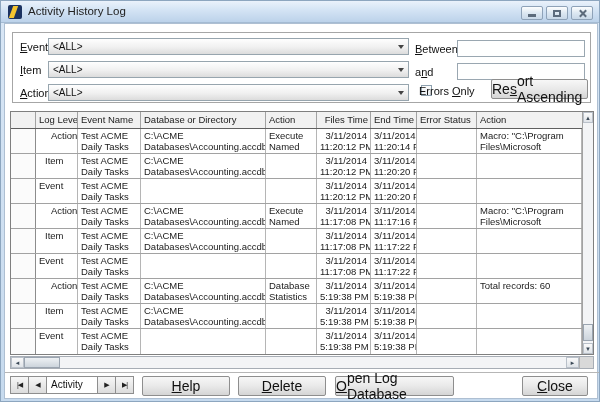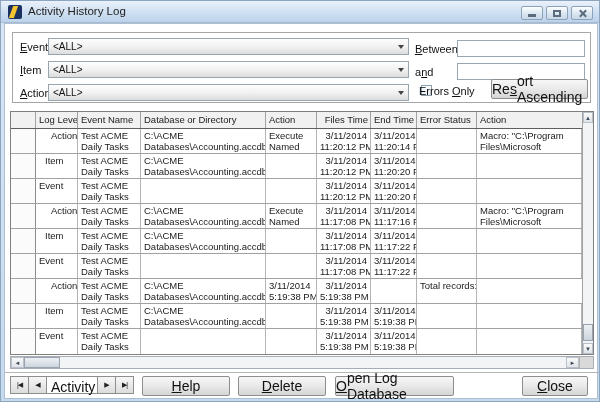--- a/index.html
+++ b/index.html
@@ -81,21 +81,21 @@
   .hthumb { width:36px; background:linear-gradient(#eef1f4,#ccd4dc); border:1px solid #9aa4b0; flex:0 0 auto; }
   .htrack { flex:1; }
   .hcorner { width:14px; background:#d9d9d9; border-left:1px solid #b0b0b0; flex:0 0 auto; }
 
   .footer-divider { position:absolute; left:0px; top:348px; width:594px; height:1px; background:#b6b6b6; }
   .recnav { position:absolute; left:5px; top:352px; height:18px; display:flex; }
   .navbtn { width:19px; height:18px; border:1px solid #8e8e8e; margin-right:-1px;
     background:linear-gradient(#f7f7f7,#dcdcdc); font-size:7px; color:#222;
     display:flex; align-items:center; justify-content:center; letter-spacing:-1px; }
   .navbox { width:52px; height:18px; border:1px solid #8e8e8e; margin-right:-1px; background:#fff;
-    font-size:14px; padding:2px 0 7px 4px; color:#111; }
+    font-size:10px; padding:2px 0 7px 4px; color:#111; }
   u { text-decoration:underline; }
 </style>
 </head>
 <body>
 
 <div class="window">
   <div class="titlebar">
     <div class="app-icon">
         <div class="flash"></div>
       </div>
@@ -306,20 +306,24 @@
             <div class="cell" style="padding-left: 15px;">Action</div>
             <div class="cell">
               <div>Test ACME</div>
               <div>Daily Tasks</div>
             </div>
             <div class="cell">
               <div>C:\ACME</div>
               <div>Databases\Accounting.accdb</div>
             </div>
             <div class="cell">
+              <div>Database</div>
+              <div>Statistics</div>
+            </div>
+            <div class="cell">
               <div>3/11/2014</div>
               <div>5:19:38 PM</div>
             </div>
             <div class="cell">
               <div>3/11/2014</div>
               <div>5:19:38 PM</div>
             </div>
             <div class="cell"></div>
             <div class="cell">
               <div>Total records: 60</div>

